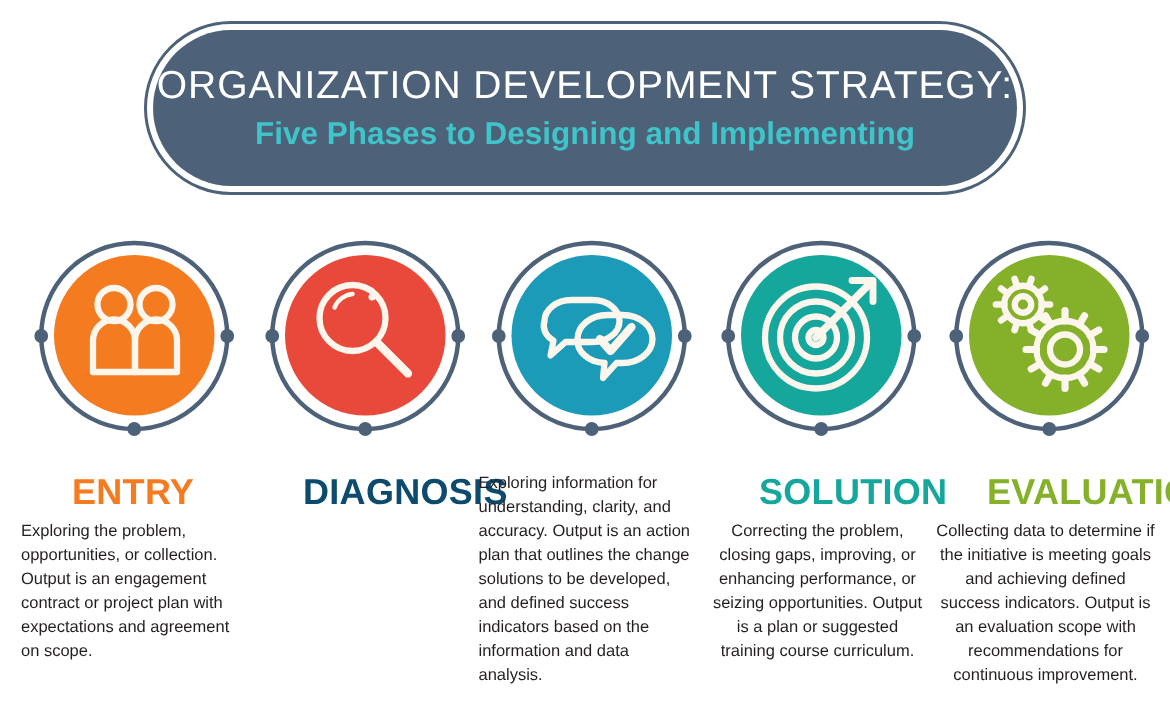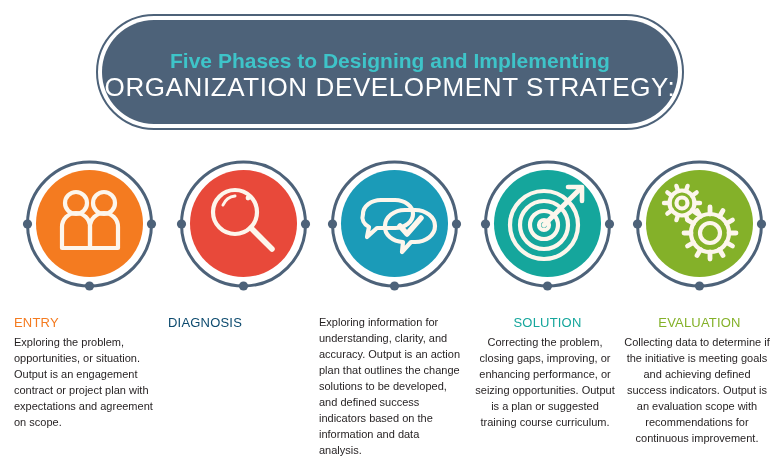--- a/index.html
+++ b/index.html
@@ -90,42 +90,43 @@
   }
   .phase-icon-svg {
     position: absolute;
     left: 22px;
     top: 10px;
     width: 107px;
     height: 107px;
   }
   .phase-heading {
     margin-top: 6px;
-    font-size: 13px;
+    font-size: 24px;
     letter-spacing: 0.2px;
-    font-weight: 400;
+    font-weight: 700;
     line-height: 1.1;
     white-space: nowrap;
+    margin-left: 34px;
   }
   .phase-body {
     margin-top: 5px;
     font-size: 11px;
     line-height: 1.45;
     color: #231f20;
     width: 146px;
   }
 </style>
 </head>
 <body>
 
 <div id="header-banner">
   <div id="header-outer-ring"></div>
   <div id="header-inner-pill">
+    <div id="header-title-main">ORGANIZATION DEVELOPMENT STRATEGY:</div>
     <div id="header-title-sub">Five Phases to Designing and Implementing</div>
-    <div id="header-title-main">ORGANIZATION DEVELOPMENT STRATEGY:</div>
   </div>
 </div>
 
 <div id="phases-root">
     <div class="phase-col" style="left: 14px;">
       <div class="phase-circle-wrap">
         <svg class="phase-arc-svg" viewBox="0 0 151 150">
           <circle cx="75.5" cy="64" r="62" fill="none" stroke="#4d6279" stroke-width="3"></circle>
           <circle cx="13.5" cy="64" r="4.6" fill="#4d6279"></circle>
           <circle cx="137.5" cy="64" r="4.6" fill="#4d6279"></circle>
@@ -133,21 +134,21 @@
         </svg>
         <div class="phase-disc" style="background: rgb(244, 123, 32);"></div>
         <svg class="phase-icon-svg" viewBox="0 0 107 107">
           <circle cx="40" cy="33" r="11" fill="none" stroke="#fdf6ec" stroke-width="4.2" stroke-linecap="round" stroke-linejoin="round"></circle>
           <path d="M26 78 L26 57 a14 14 0 0 1 28 0 L54 78 Z" fill="none" stroke="#fdf6ec" stroke-width="4.2" stroke-linecap="round" stroke-linejoin="round"></path>
           <circle cx="68" cy="33" r="11" fill="none" stroke="#fdf6ec" stroke-width="4.2" stroke-linecap="round" stroke-linejoin="round"></circle>
           <path d="M54 78 L54 57 a14 14 0 0 1 28 0 L82 78 Z" fill="none" stroke="#fdf6ec" stroke-width="4.2" stroke-linecap="round" stroke-linejoin="round"></path>
         </svg>
       </div>
       <div class="phase-heading" style="color: rgb(244, 123, 32);">ENTRY</div>
-      <div class="phase-body">Exploring the problem, opportunities, or situation. Output is an engagement contract or project plan with expectations and agreement on scope.</div>
+      <div class="phase-body">Exploring the problem, opportunities, or collection. Output is an engagement contract or project plan with expectations and agreement on scope.</div>
     </div>
     <div class="phase-col" style="left: 168px;">
       <div class="phase-circle-wrap">
         <svg class="phase-arc-svg" viewBox="0 0 151 150">
           <circle cx="75.5" cy="64" r="62" fill="none" stroke="#4d6279" stroke-width="3"></circle>
           <circle cx="13.5" cy="64" r="4.6" fill="#4d6279"></circle>
           <circle cx="137.5" cy="64" r="4.6" fill="#4d6279"></circle>
           <circle cx="75.5" cy="126" r="4.6" fill="#4d6279"></circle>
         </svg>
         <div class="phase-disc" style="background: rgb(232, 73, 58);"></div>

